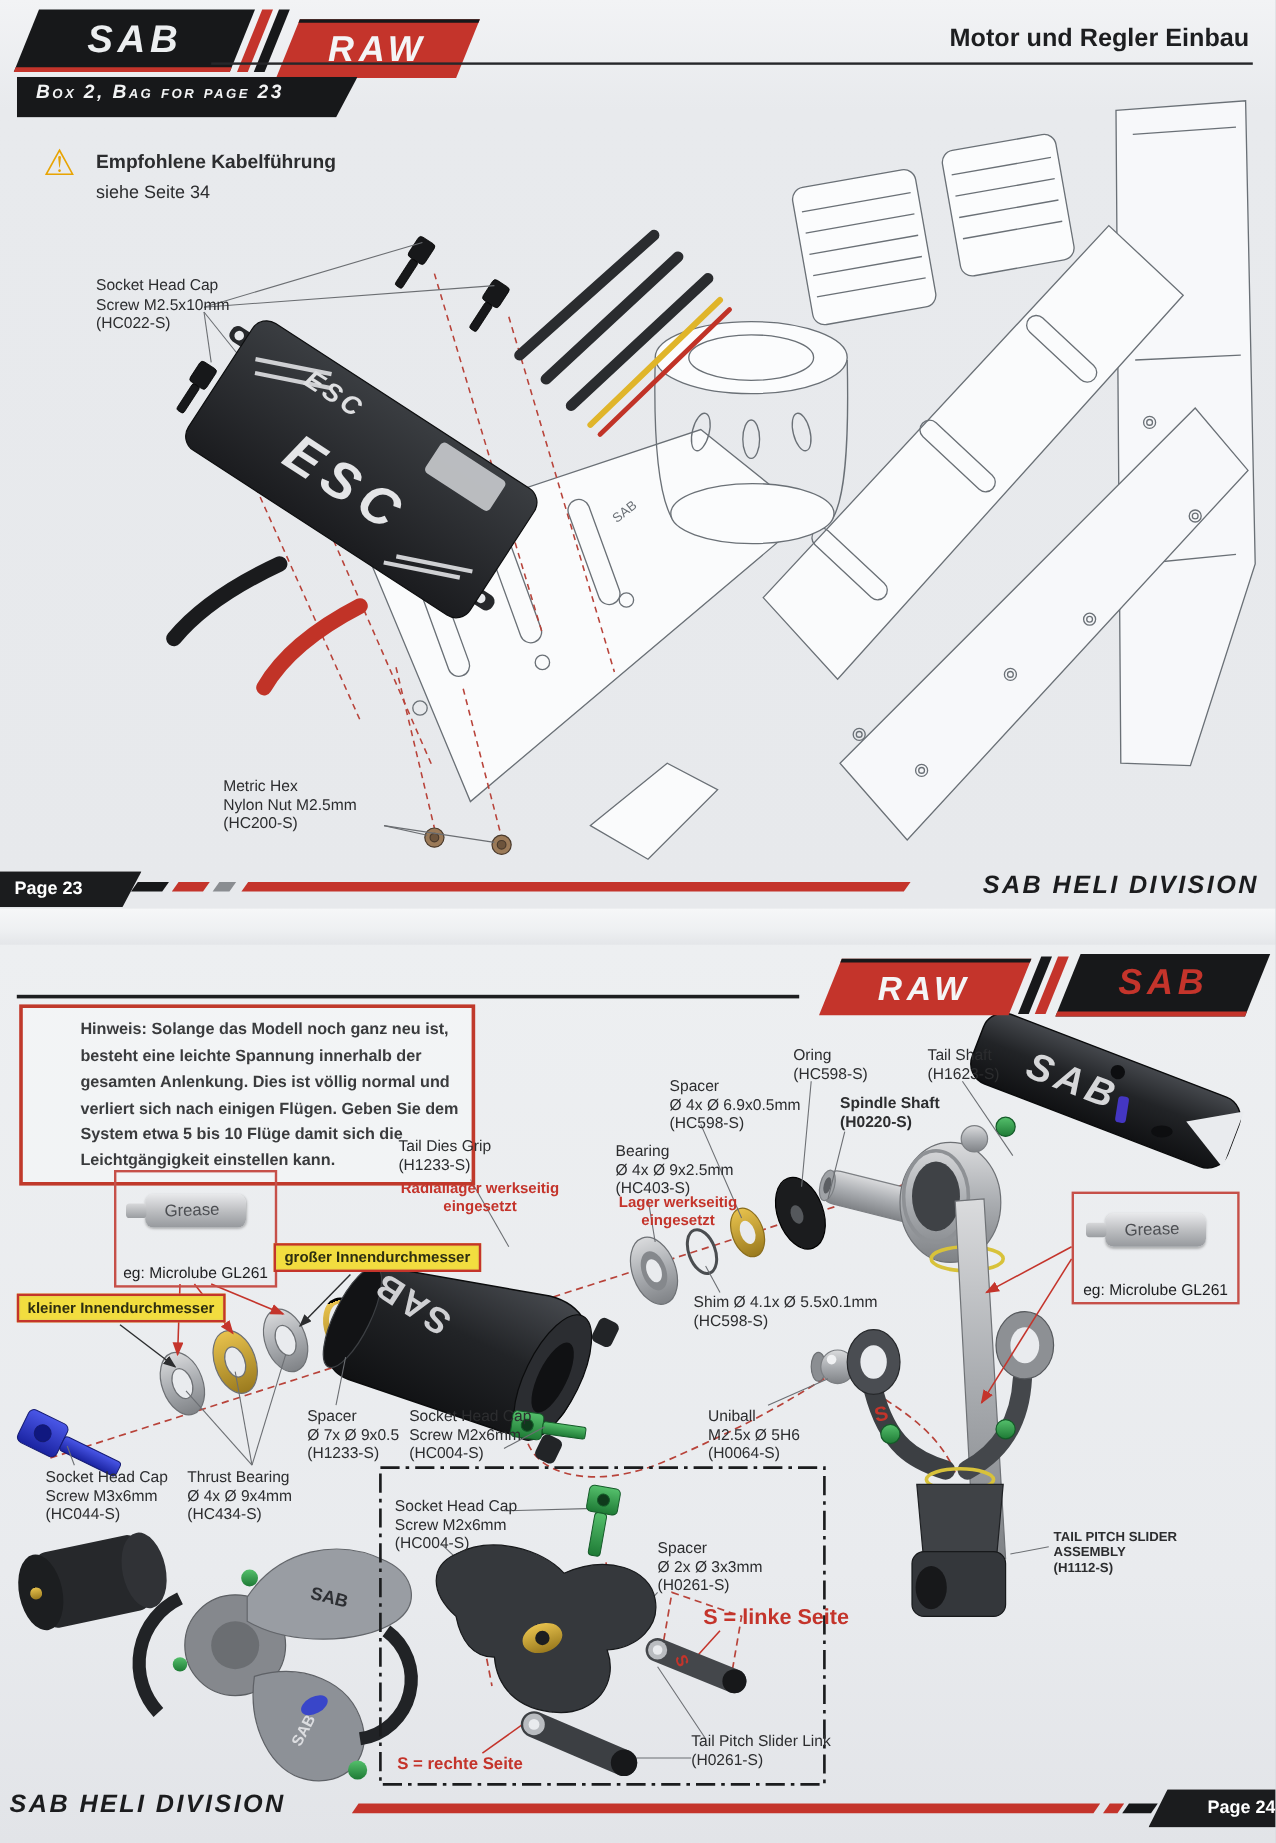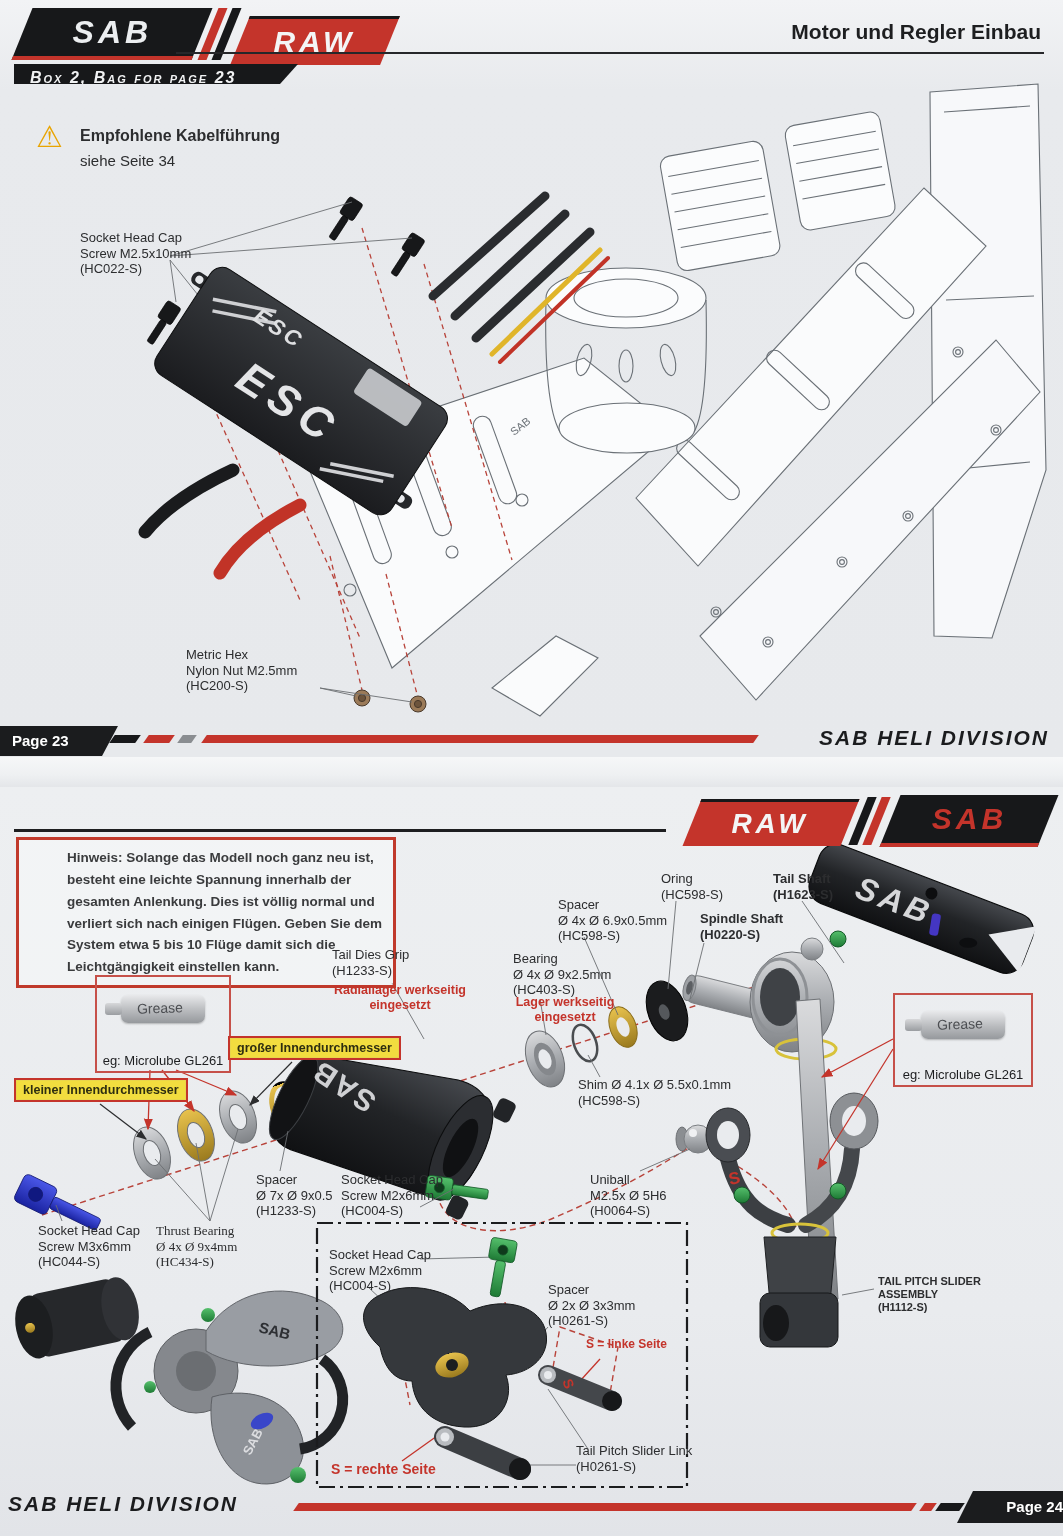--- a/index.html
+++ b/index.html
@@ -24,21 +24,21 @@
   .gcap{position:absolute;left:0;right:0;bottom:3px;text-align:center;font-weight:normal;font-size:13px;color:#1d1e20;}
   .tube{position:absolute;width:84px;height:28px;border-radius:7px;
         background:linear-gradient(180deg,#e8e9eb,#b9bbbe 55%,#96999d);box-shadow:0 1px 2px rgba(0,0,0,.25);}
   .tube:before{content:"";position:absolute;left:-16px;top:8px;width:17px;height:12px;
         background:linear-gradient(180deg,#d7d8da,#9a9da1);border-radius:3px;}
   .tube span{position:absolute;left:16px;top:5px;font-size:14px;color:#4c4e52;transform:rotate(-2deg);}
   .logoblk{position:absolute;transform:skewX(-22deg);display:flex;align-items:center;justify-content:center;}
   .logoblk>span{transform:skewX(22deg);font-weight:bold;font-style:italic;letter-spacing:4px;}
   .slash{position:absolute;transform:skewX(-22deg);}
   .banner{position:absolute;background:#17181a;color:#f2f3f4;font-style:italic;font-weight:bold;
-          font-variant:small-caps;letter-spacing:2px;font-size:16px;line-height:28px;height:20px;padding:0 16px;}
+          font-variant:small-caps;letter-spacing:2px;font-size:16px;line-height:28px;height:34px;padding:0 16px;}
   .badge{position:absolute;background:#1b1c1e;color:#fff;font-weight:bold;font-size:15px;height:30px;line-height:30px;}
   .stripe{position:absolute;height:8px;background:#c4342b;transform:skewX(-35deg);}
   .dash{position:absolute;height:8px;transform:skewX(-35deg);}
   .brand-foot{position:absolute;font-style:italic;font-weight:bold;font-size:21px;letter-spacing:2px;color:#1b1c1e;white-space:nowrap;}
   .h-title{position:absolute;font-weight:bold;color:#1d1e20;}
   .notebox{position:absolute;border:3px solid #c0392b;background:rgba(255,255,255,.35);
            font-weight:bold;font-size:13.5px;line-height:1.62;color:#3a3b3d;padding:7px 10px;}
   .warn{position:absolute;font-size:30px;color:#e8a403;line-height:1;}
 </style>
 </head>
@@ -495,37 +495,37 @@
 (HC403-S)</div>
   <div class="lbl red ctr" style="left:505px;top:208px;width:120px;font-size:12.5px;">Lager werkseitig
 eingesetzt</div>
   <div class="lbl" style="left:558px;top:110px;">Spacer
 Ø 4x Ø 6.9x0.5mm
 (HC598-S)</div>
   <div class="lbl" style="left:661px;top:84px;">Oring
 (HC598-S)</div>
   <div class="lbl bold" style="left:700px;top:124px;">Spindle Shaft
 (H0220-S)</div>
-  <div class="lbl" style="left:773px;top:84px;font-weight:bold;">Tail Shaft
+  <div class="lbl" style="left:773px;top:84px;">Tail Shaft
 (H1623-S)</div>
   <div class="lbl" style="left:578px;top:290px;">Shim Ø 4.1x Ø 5.5x0.1mm
 (HC598-S)</div>
   <div class="lbl" style="left:256px;top:385px;">Spacer
 Ø 7x Ø 9x0.5
 (H1233-S)</div>
   <div class="lbl" style="left:341px;top:385px;">Socket Head Cap
 Screw M2x6mm
 (HC004-S)</div>
   <div class="lbl" style="left:590px;top:385px;">Uniball
 M2.5x Ø 5H6
 (H0064-S)</div>
   <div class="lbl" style="left:38px;top:436px;">Socket Head Cap
 Screw M3x6mm
 (HC044-S)</div>
-  <div class="lbl" style="left:156px;top:436px;font-family:Liberation Serif, serif;">Thrust Bearing
+  <div class="lbl" style="left:156px;top:436px;">Thrust Bearing
 Ø 4x  Ø 9x4mm
 (HC434-S)</div>
   <div class="lbl bold" style="left:878px;top:488px;font-size:11px;">TAIL PITCH SLIDER
 ASSEMBLY
 (H1112-S)</div>
 
   <div class="gbox" style="left:95px;top:188px;width:132px;height:94px;">
     <div class="tube" style="left:24px;top:18px;">
       <span>Grease</span>
       </div>
@@ -540,21 +540,21 @@
 
   <div class="hl" style="left:14px;top:291px;">kleiner Innendurchmesser</div>
   <div class="hl" style="left:228px;top:249px;">großer Innendurchmesser</div>
 
   <div class="lbl" style="left:329px;top:460px;">Socket Head Cap
 Screw M2x6mm
 (HC004-S)</div>
   <div class="lbl" style="left:548px;top:495px;">Spacer
 Ø 2x Ø 3x3mm
 (H0261-S)</div>
-  <div class="lbl red" style="left:586px;top:550px;font-size:12px;">S = linke Seite</div>
+  <div class="lbl red" style="left:586px;top:550px;font-size:18px;">S = linke Seite</div>
   <div class="lbl red" style="left:331px;top:674px;font-size:14px;">S = rechte Seite</div>
   <div class="lbl" style="left:576px;top:656px;">Tail Pitch Slider Link
 (H0261-S)</div>
 
   <div class="brand-foot" style="left:8px;top:705px;">SAB HELI DIVISION</div>
   <div class="stripe" style="left:296px;top:716px;width:618px;"></div>
   <div class="dash" style="left:922px;top:716px;width:12px;background:#c4342b;"></div>
   <div class="dash" style="left:938px;top:716px;width:24px;background:#17181a;"></div>
   <div class="dash" style="left:968px;top:716px;width:22px;background:#c4342b;"></div>
   <div class="badge" style="left:957px;top:704px;width:106px;clip-path:polygon(16px 0,100% 0,100% 100%,0 100%);text-align:right;padding-right:10px;height:32px;line-height:32px;">Page 24</div>

